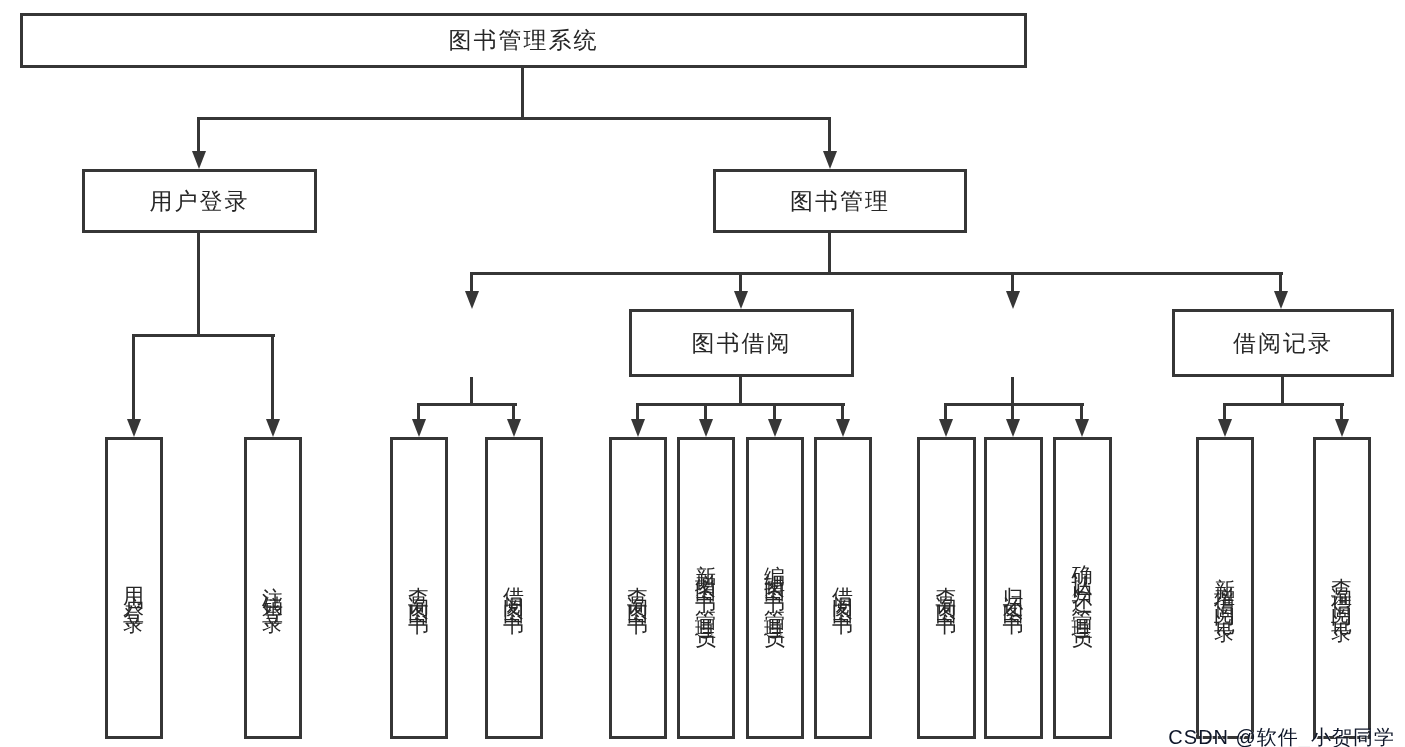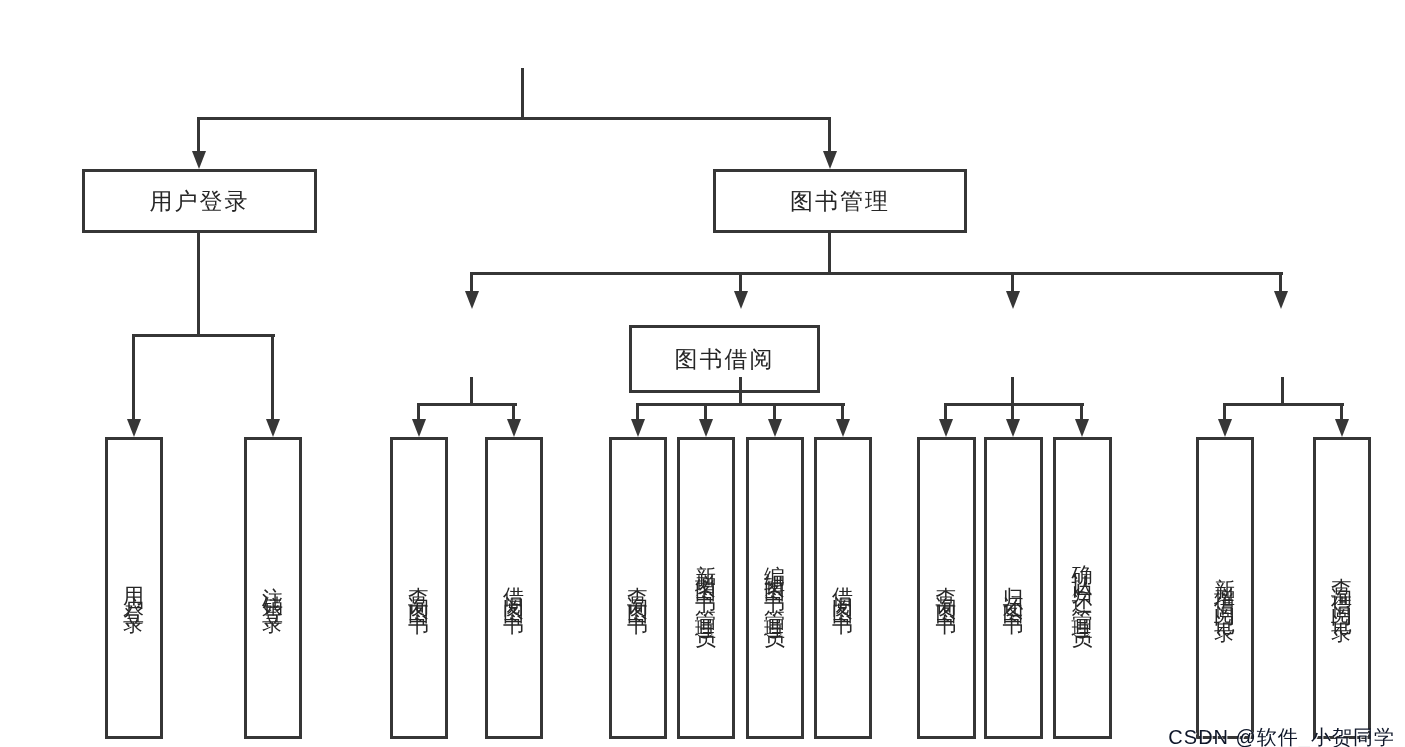--- a/index.html
+++ b/index.html
@@ -30,20 +30,23 @@
     position:absolute; top:724px; right:10px; z-index:5;
     font-size:20px; color:#0f172a; letter-spacing:1px;
     text-shadow:1px 1px 0 rgba(255,255,255,0.9);
   }
 </style>
 </head>
 <body>
 
 <div class="canvas">
 
+  <div class="hbox" style="left:20px;top:13px;width:1007px;height:55px">
+    <span>图书管理系统</span>
+  </div>
 
   <div class="ln" style="left:521px;top:68px;width:3px;height:51px"></div>
   <div class="ln" style="left:197px;top:117px;width:634px;height:3px"></div>
   <div class="ln" style="left:197px;top:117px;width:3px;height:34px"></div>
   <div class="ah" style="left:192px;top:151px"></div>
   <div class="ln" style="left:828px;top:117px;width:3px;height:34px"></div>
   <div class="ah" style="left:823px;top:151px"></div>
 
   <div class="hbox" style="left:82px;top:169px;width:235px;height:64px">
     <span>用户登录</span>
@@ -63,22 +66,25 @@
   <div class="ln" style="left:470px;top:272px;width:813px;height:3px"></div>
   <div class="ln" style="left:470px;top:272px;width:3px;height:20px"></div>
   <div class="ah" style="left:465px;top:291px"></div>
   <div class="ln" style="left:739px;top:272px;width:3px;height:20px"></div>
   <div class="ah" style="left:734px;top:291px"></div>
   <div class="ln" style="left:1011px;top:272px;width:3px;height:20px"></div>
   <div class="ah" style="left:1006px;top:291px"></div>
   <div class="ln" style="left:1279px;top:272px;width:3px;height:20px"></div>
   <div class="ah" style="left:1274px;top:291px"></div>
 
-  <div class="hbox" style="left:629px;top:325px;width:191px;height:68px">
+  <div class="hbox" style="left:629px;top:309px;width:225px;height:68px">
     <span>图书借阅</span>
+  </div>
+  <div class="hbox" style="left:1172px;top:309px;width:222px;height:68px">
+    <span>借阅记录</span>
   </div>
 
   <div class="ln" style="left:470px;top:377px;width:3px;height:29px"></div>
   <div class="ln" style="left:417px;top:403px;width:100px;height:3px"></div>
   <div class="ln" style="left:417px;top:403px;width:3px;height:16px"></div>
   <div class="ah" style="left:412px;top:419px"></div>
   <div class="ln" style="left:512px;top:403px;width:3px;height:16px"></div>
   <div class="ah" style="left:507px;top:419px"></div>
 
   <div class="ln" style="left:739px;top:377px;width:3px;height:29px"></div>

